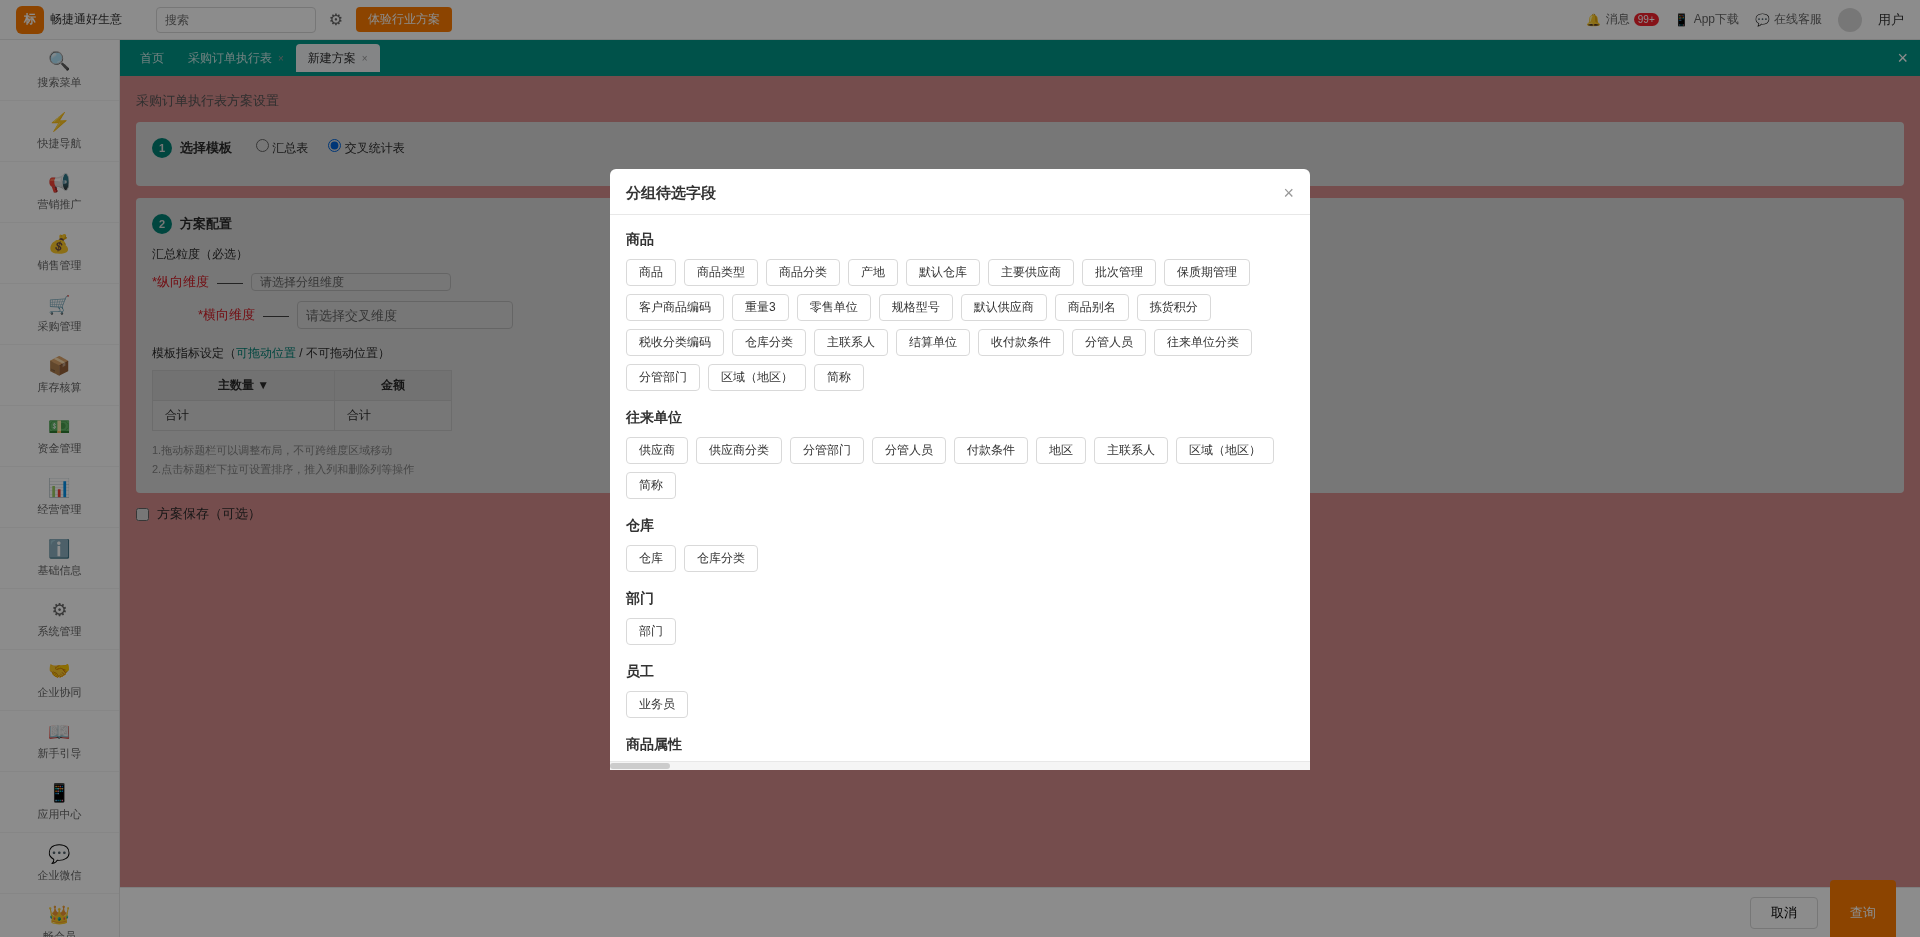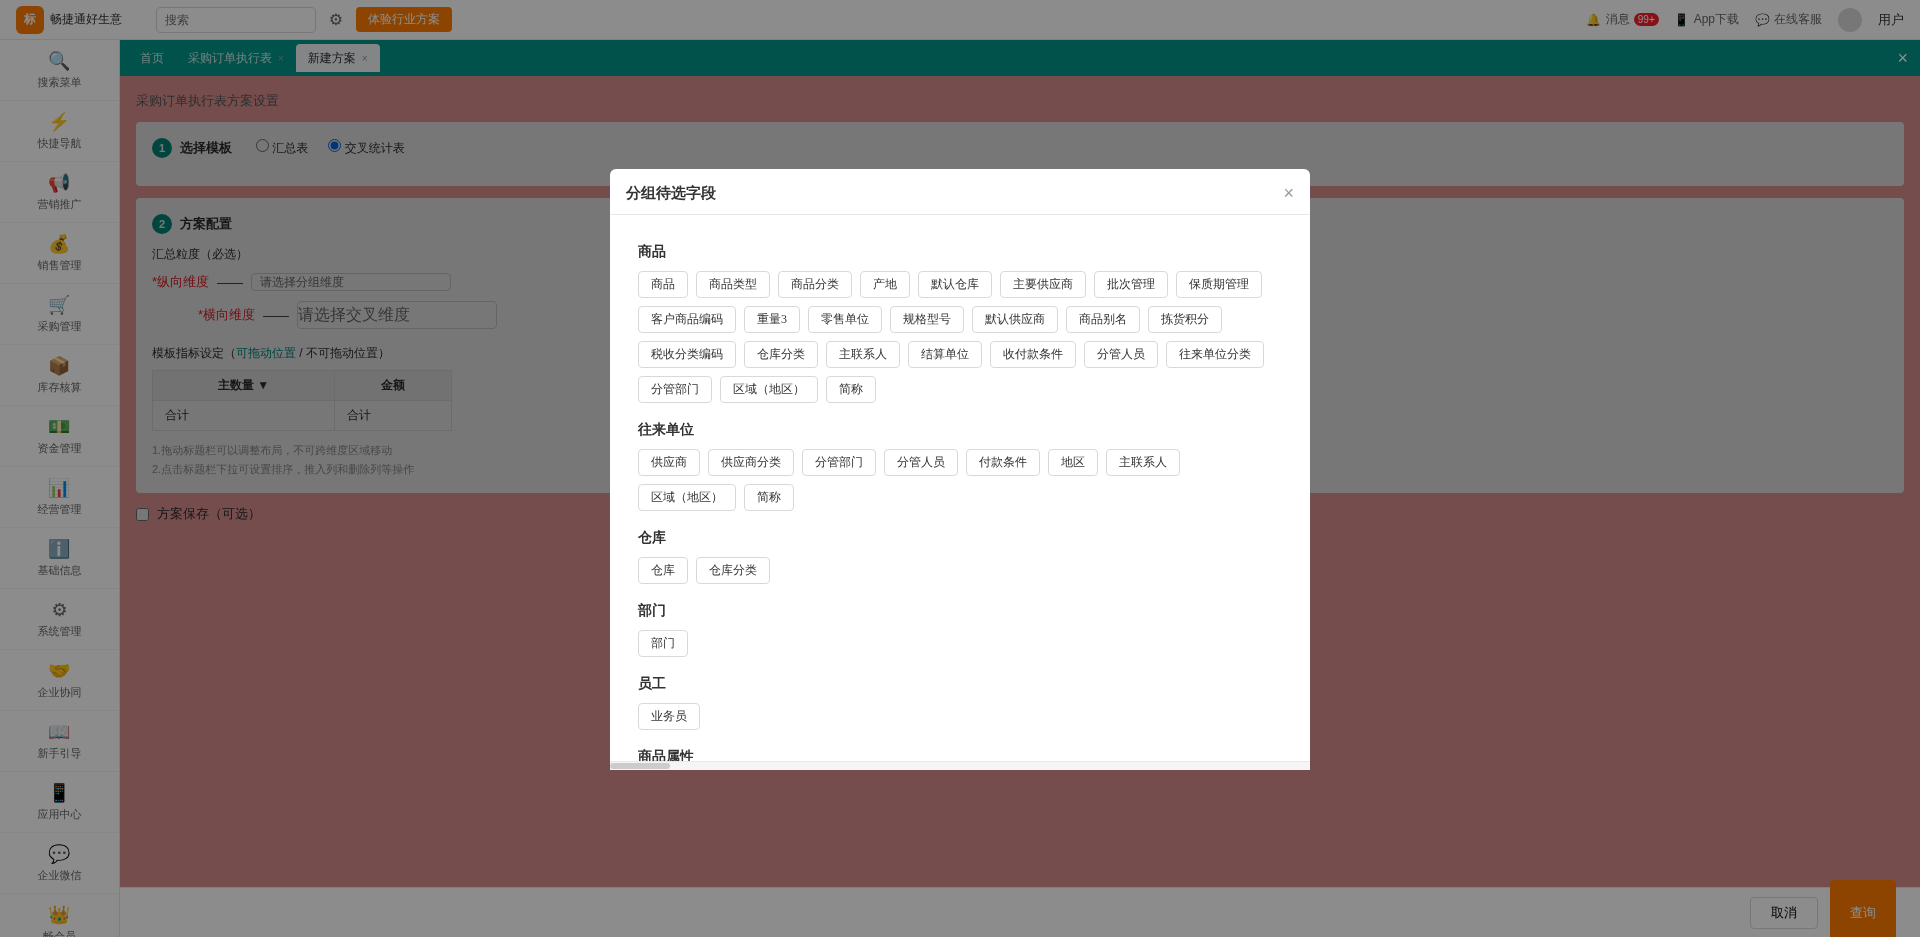--- a/index.html
+++ b/index.html
@@ -188,24 +188,23 @@
     }
     .modal-header {
       padding: 14px 16px 10px;
       border-bottom: 1px solid #e8e8e8;
       display: flex; align-items: center; justify-content: space-between;
       flex-shrink: 0;
     }
     .modal-title { font-size: 15px; font-weight: bold; color: #333; }
     .modal-close { font-size: 18px; cursor: pointer; color: #999; border: none; background: none; }
     .modal-body {
-      padding: 28px;
+      padding: 16px;
       overflow-y: auto;
       flex: 1;
-      font-family: Liberation Serif, serif;
     }
 
     
     .field-group { margin-bottom: 18px; }
     .field-group-title {
       font-size: 14px; font-weight: bold; color: #333; margin-bottom: 10px;
     }
     .field-tags {
       display: flex; flex-wrap: wrap; gap: 8px;
     }
@@ -370,21 +369,21 @@
     </div>
     <div style="margin-bottom:10px; font-size:12px;">汇总粒度（必选）</div>
     <div style="display:flex;gap:8px;align-items:center;margin-bottom:10px;">
       <span style="color:#f5222d">*纵向维度</span>
       <span>——</span>
       <input type="text" style="width: 200px; height: 18px; border: 1px solid rgb(217, 217, 217); border-radius: 4px; padding: 0px 8px; font-size: 12px;" placeholder="请选择分组维度">
     </div>
     <div style="display:flex;gap:8px;align-items:center;margin-bottom:16px;margin-left:46px;">
       <span style="color:#f5222d">*横向维度</span>
       <span>——</span>
-      <input type="text" style="width: 200px; height: 28px; border: 1px solid rgb(217, 217, 217); border-radius: 4px; padding: 0px 0; font-size: 16px;" placeholder="请选择交叉维度">
+      <input type="text" style="width: 216px; height: 28px; border: 1px solid rgb(217, 217, 217); border-radius: 4px; padding: 0px 8px; font-size: 13px;" placeholder="请选择交叉维度">
     </div>
     <div style="font-size:12px;margin-bottom:8px;">模板指标设定（<span style="color:#009688;">可拖动位置</span> / 不可拖动位置）</div>
     <table style="border-collapse:collapse;width:300px;font-size:12px;">
       <thead>
         <tr style="background:#f5f5f5;">
           <th style="border:1px solid #e8e8e8;padding:6px 12px;">主数量 ▼</th>
           <th style="border:1px solid #e8e8e8;padding:6px 12px;">金额</th>
         </tr>
       </thead>
       <tbody>

